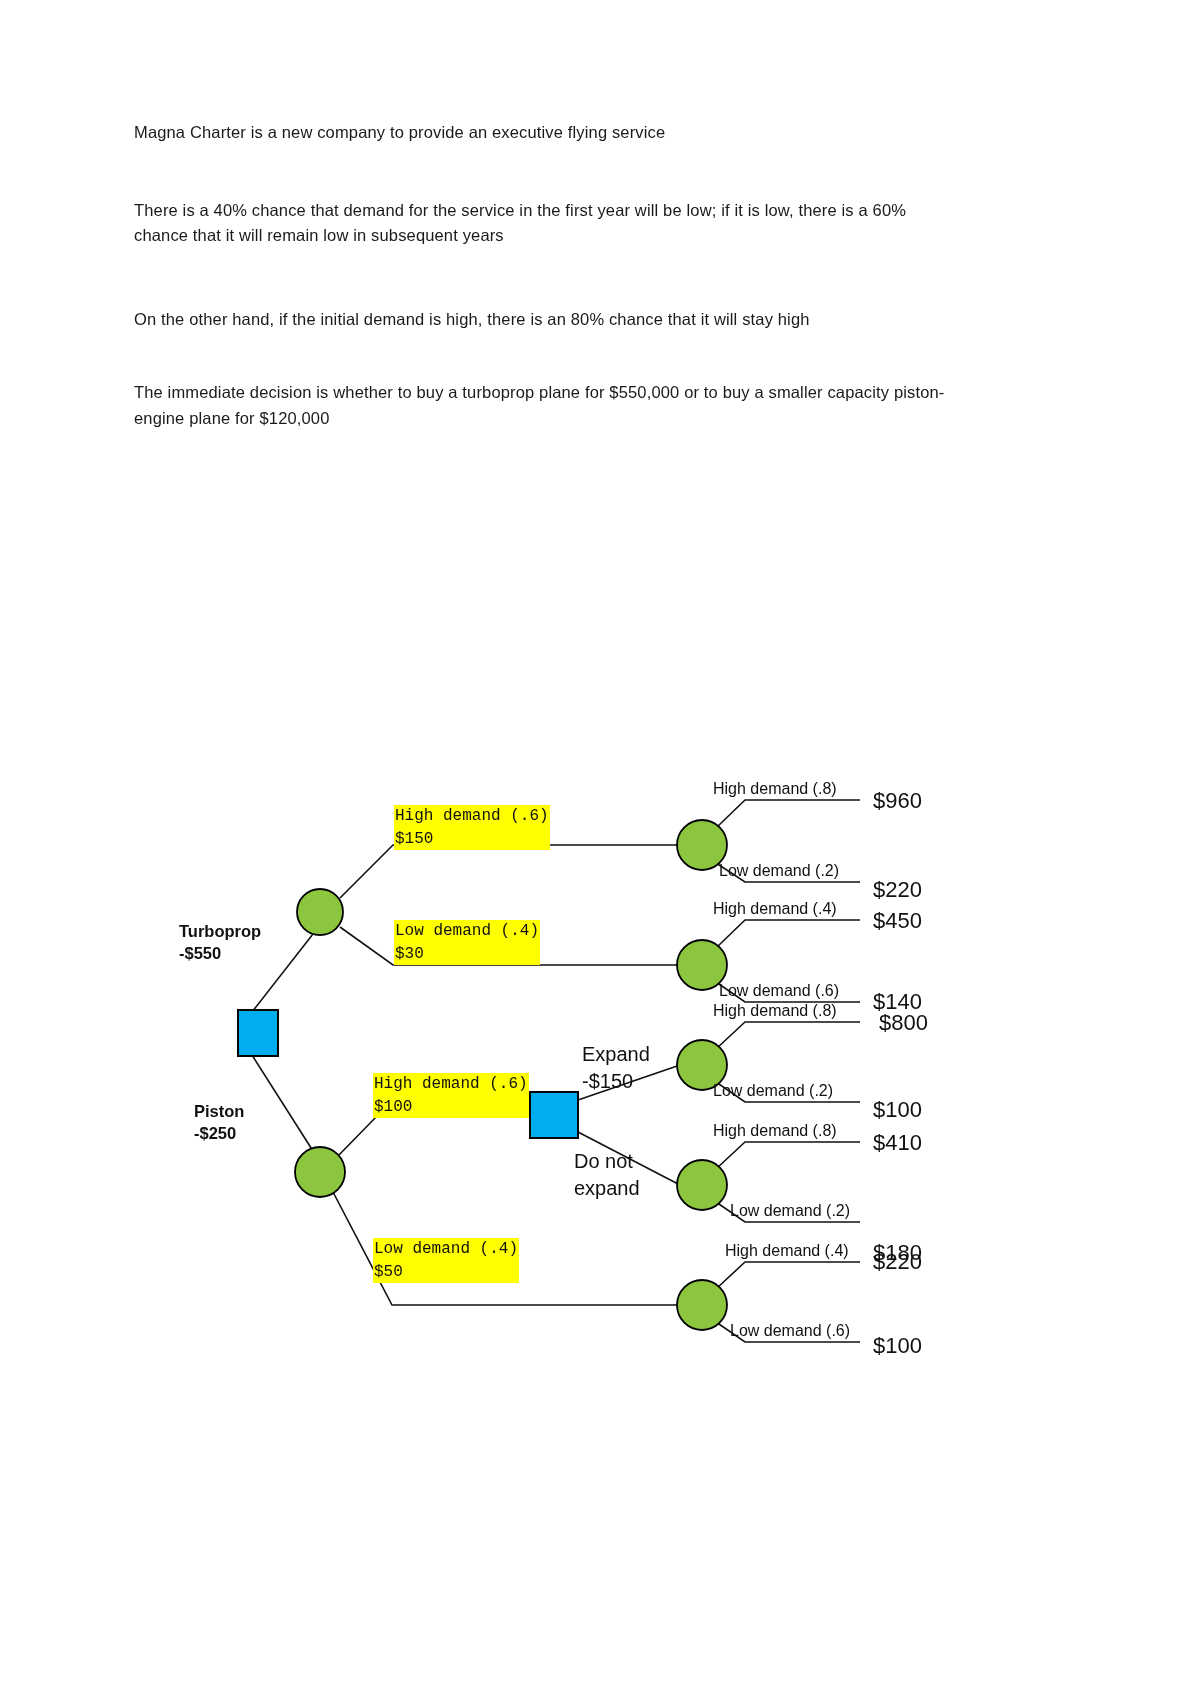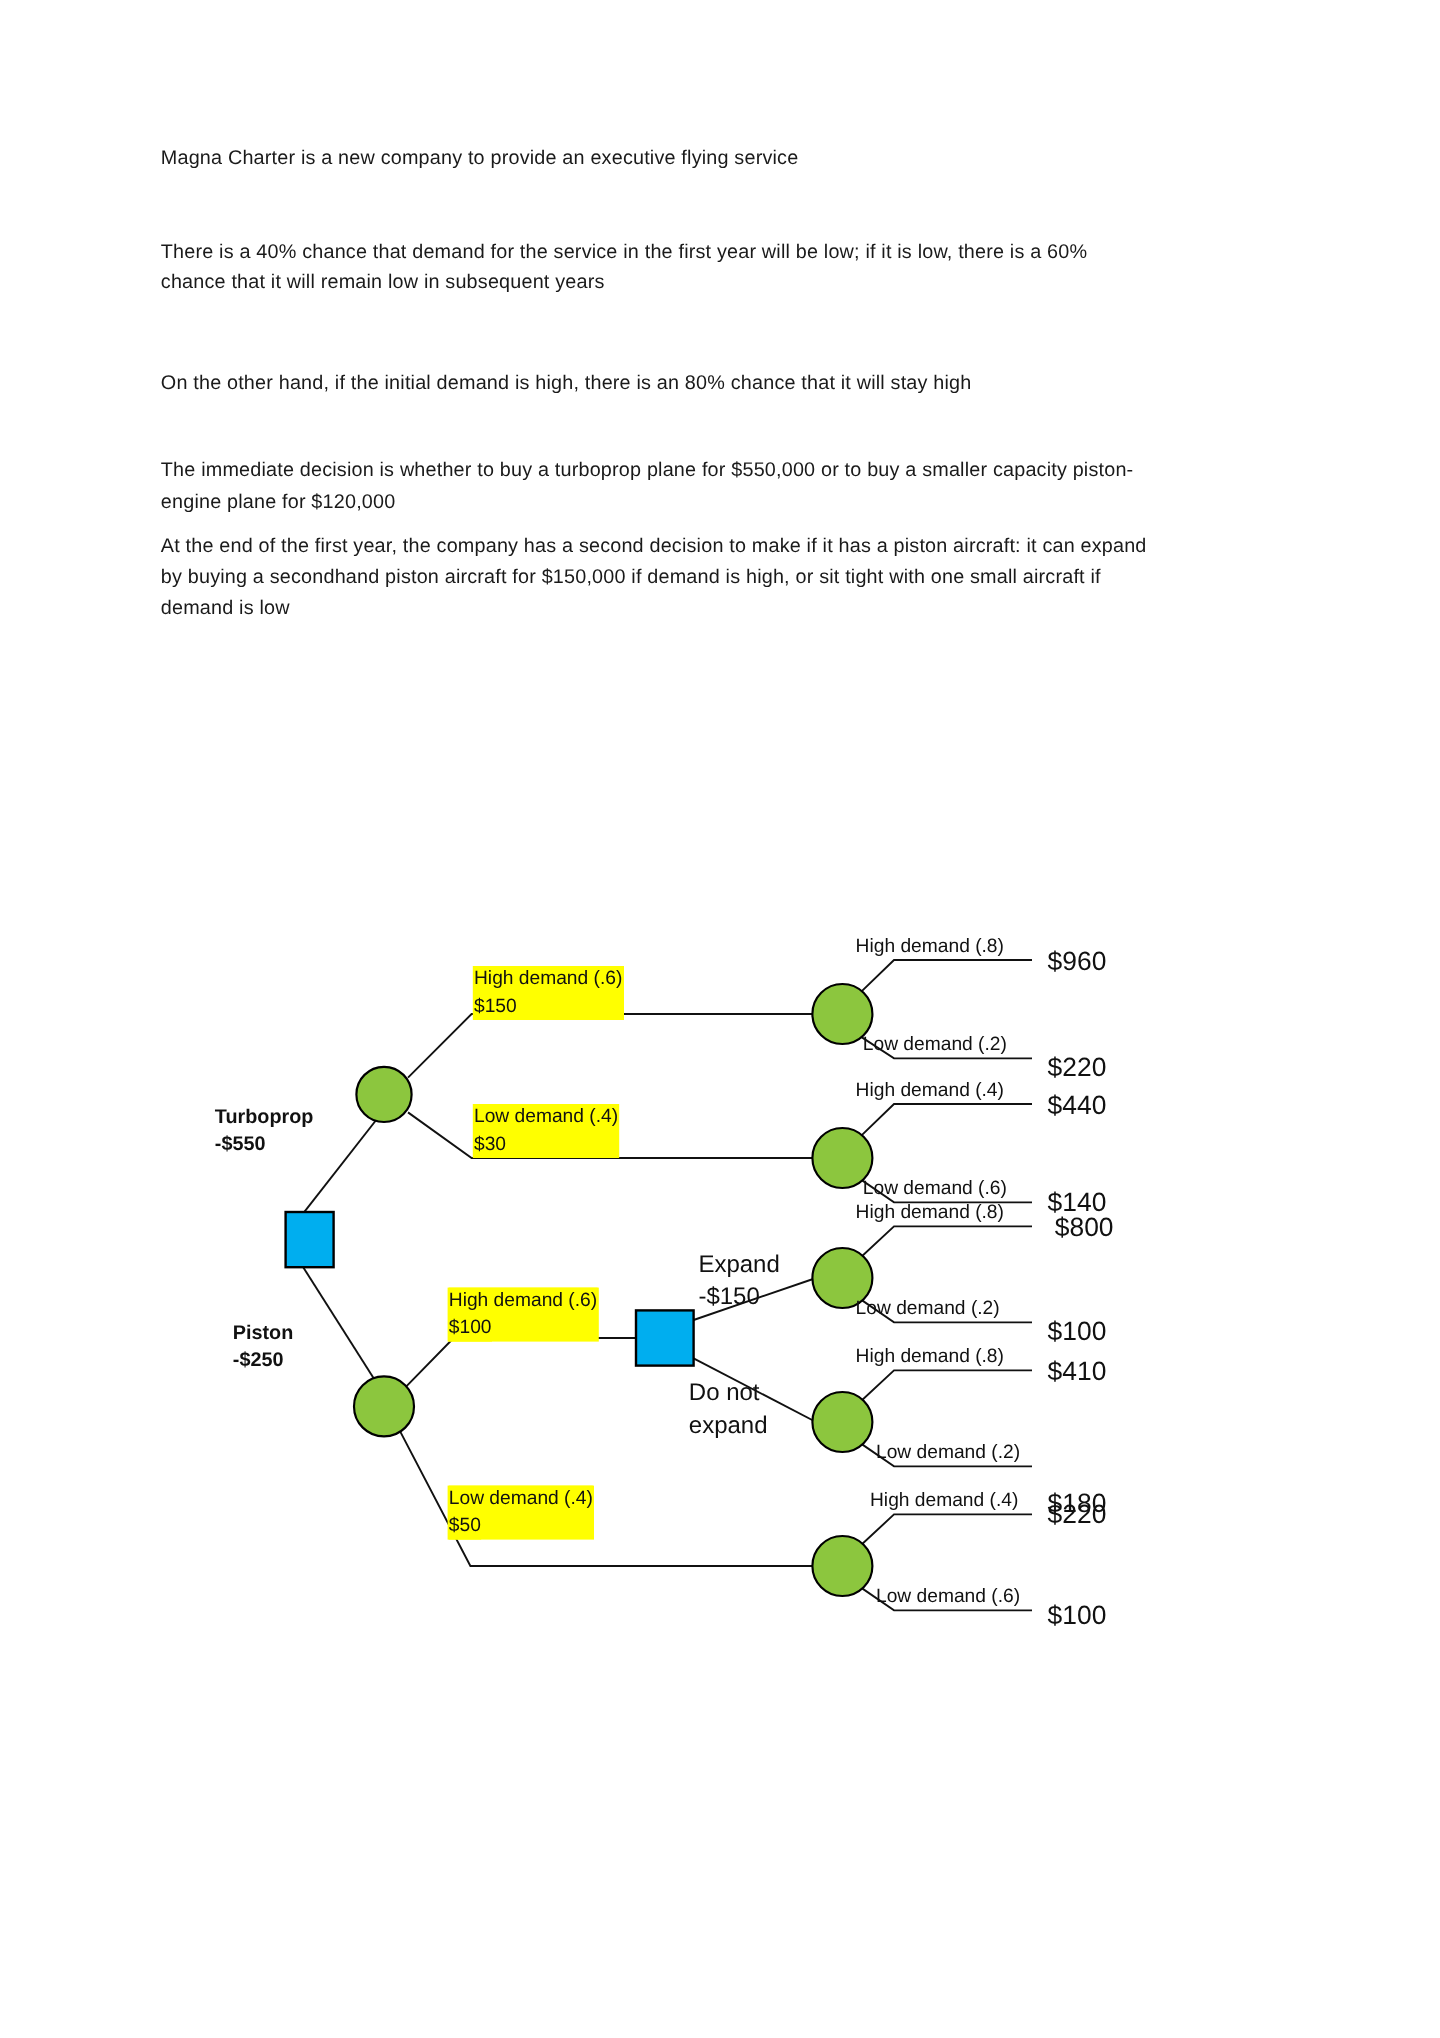--- a/index.html
+++ b/index.html
@@ -64,20 +64,21 @@
     font-family: "Liberation Sans", sans-serif;
     white-space: nowrap;
     color: #111111;
   }
   .lbl-hl {
     font-size: 16px;
     font-weight: 400;
     background: #ffff00;
     line-height: 1.42;
     padding: 0 1px;
+    font-family: Liberation Mono, monospace;
   }
   .lbl-hl .row { display: block; background: #ffff00; width: max-content; }
   .lbl-prob {
     font-size: 16px;
     line-height: 1.3;
   }
   .lbl-pay {
     font-size: 22px;
     line-height: 1.2;
   }
@@ -100,21 +101,20 @@
 
   <div class="doc-text">
     <p class="para">Magna Charter is a new company to provide an executive flying service</p>
     <div class="sp-1"></div>
     <p class="para">There is a 40% chance that demand for the service in the first year will be low; if it is low, there is a 60% chance that it will remain low in subsequent years</p>
     <div class="sp-2"></div>
     <p class="para">On the other hand, if the initial demand is high, there is an 80% chance that it will stay high</p>
     <div class="sp-3"></div>
     <p class="para">The immediate decision is whether to buy a turboprop plane for $550,000 or to buy a smaller capacity piston-engine plane for $120,000</p>
     <div class="sp-4"></div>
-    <p class="para">At the end of the first year, the company has a second decision to make if it has a piston aircraft: it can expand by buying a secondhand piston aircraft for $150,000 if demand is high, or sit tight with one small aircraft if demand is low</p>
   </div>
 
   <div id="tree">
 
     <svg viewBox="0 0 1200 620" xmlns="http://www.w3.org/2000/svg">
       <g stroke="#111111" stroke-width="1.6" fill="none">
 
         <path d="M 252 252 L 320 165"></path>
 
         <path d="M 252 295 L 320 402"></path>
@@ -200,21 +200,21 @@
     <div class="lbl lbl-prob" style="left:719px; top:221px;">Low demand (.6)</div>
     <div class="lbl lbl-prob" style="left:713px; top:241px;">High demand (.8)</div>
     <div class="lbl lbl-prob" style="left:713px; top:321px;">Low demand (.2)</div>
     <div class="lbl lbl-prob" style="left:713px; top:361px;">High demand (.8)</div>
     <div class="lbl lbl-prob" style="left:730px; top:441px;">Low demand (.2)</div>
     <div class="lbl lbl-prob" style="left:725px; top:481px;">High demand (.4)</div>
     <div class="lbl lbl-prob" style="left:730px; top:561px;">Low demand (.6)</div>
 
     <div class="lbl lbl-pay" style="left:873px; top:28px;">$960</div>
     <div class="lbl lbl-pay" style="left:873px; top:117px;">$220</div>
-    <div class="lbl lbl-pay" style="left:873px; top:148px;">$440</div>
+    <div class="lbl lbl-pay" style="left:873px; top:148px;">$450</div>
     <div class="lbl lbl-pay" style="left:873px; top:229px;">$140</div>
     <div class="lbl lbl-pay" style="left:879px; top:250px;">$800</div>
     <div class="lbl lbl-pay" style="left:873px; top:337px;">$100</div>
     <div class="lbl lbl-pay" style="left:873px; top:370px;">$410</div>
     <div class="lbl lbl-pay" style="left:873px; top:448px;margin-top:32px;">$180</div>
     <div class="lbl lbl-pay" style="left:873px; top:489px;">$220</div>
     <div class="lbl lbl-pay" style="left:873px; top:573px;">$100</div>
 
   </div>
 </div>

